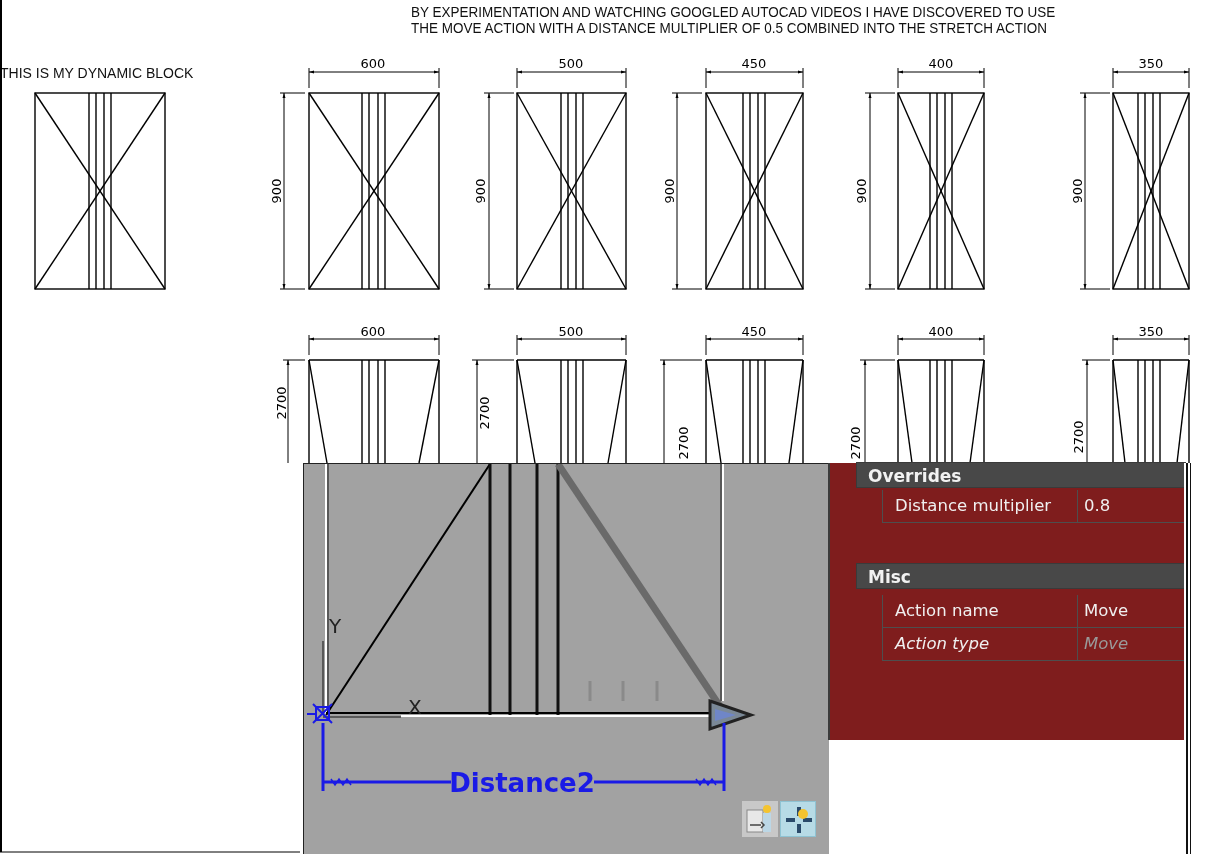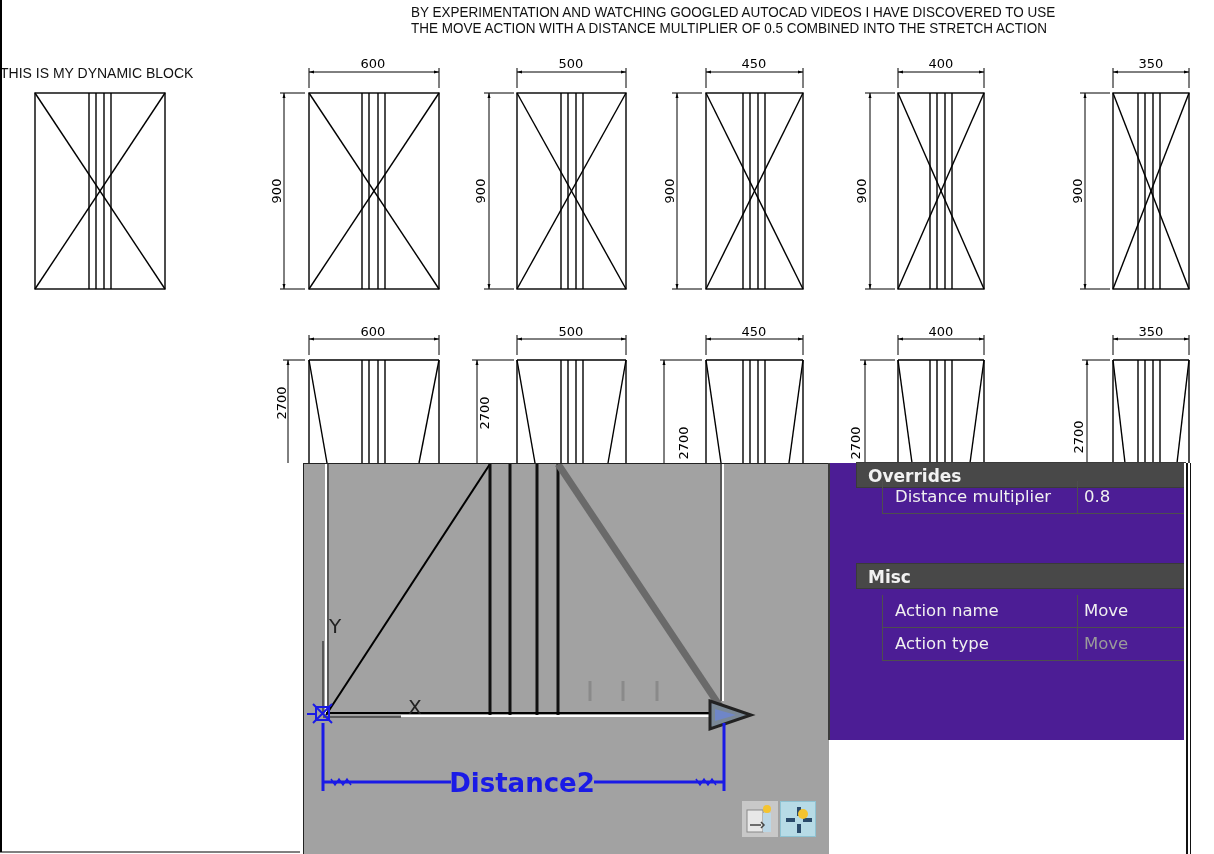--- a/index.html
+++ b/index.html
@@ -5,21 +5,21 @@
   html, body { margin:0; padding:0; }
   body { width:1214px; height:854px; position:relative; overflow:hidden; background:#ffffff; font-family:"Liberation Sans", sans-serif; }
   .caption { position:absolute; font-family:"Liberation Sans", sans-serif; color:#111; }
   #cap-left { left:0; top:25px; font-size:14px; letter-spacing:0;margin-top:40px; }
   #cap-right { left:411px; top:4px; font-size:14.5px; line-height:16px; transform:scaleX(0.93); transform-origin:left top; }
   svg text { font-family:"DejaVu Sans", sans-serif; }
   #drawing { position:absolute; left:0; top:0; }
   
   #viewport { position:absolute; left:303px; top:463px; width:525px; height:391px; background:#a2a2a2; border-left:1px solid #222; border-top:1px solid #222; }
   
-  #props { position:absolute; left:828px; top:463px; width:356px; height:277px; background:#4c1d95; border-left:2px solid #3b3b3b; }
+  #props { position:absolute; left:828px; top:463px; width:356px; height:277px; background:#7f1d1d; border-left:2px solid #3b3b3b; }
   .section { position:absolute; left:26px; width:330px; height:26px; background:#484848; border:1px solid #3a3a3a; border-right:none; color:#f2f2f2; font-weight:bold; font-size:17px; line-height:26px; padding-left:11px; box-sizing:border-box; font-family:"DejaVu Sans", sans-serif; }
   .row { position:absolute; left:52px; width:304px; height:33px; border-bottom:1px solid #4e4e4e; border-left:1px solid #4e4e4e; box-sizing:border-box; color:#f0f0f0; font-size:16.5px; font-family:"DejaVu Sans", sans-serif; }
   .row .k { position:absolute; left:12px; top:6px; }
   .row .sep { position:absolute; left:194px; top:0; bottom:0; width:1px; background:#4e4e4e; }
   .row .v { position:absolute; left:201px; top:6px; }
   .row .v.disabled { color:#9a9a9a; }
   .tool-btn { position:absolute; width:36px; height:36px; box-sizing:border-box; }
   #btn-1 { left:742px; top:801px; background:#c8c8c8; }
   #btn-2 { left:780px; top:801px; background:#b7dbe6; border:1px solid #8fc3d3; }
   #right-edge { position:absolute; left:1184px; top:463px; width:30px; height:391px; background:#ffffff; }
@@ -323,34 +323,34 @@
       <rect x="22" y="16" width="9" height="4"></rect>
     </g>
     <circle cx="22" cy="12" r="5" fill="#f4c430"></circle>
   </svg>
 </div>
 
 <div id="props">
   <div class="section" style="top:-1px;">
     <span>Overrides</span>
   </div>
-  <div class="row" style="top:18px;">
+  <div class="row" style="top:27px;">
     <span class="k">Distance multiplier</span>
     <span class="sep"></span>
     <span class="v">0.8</span>
   </div>
   <div class="section" style="top:100px;">
     <span>Misc</span>
   </div>
   <div class="row" style="top:132px;">
     <span class="k">Action name</span>
     <span class="sep"></span>
     <span class="v">Move</span>
   </div>
-  <div class="row" style="top:165px;">
+  <div class="row" style="top:165px;font-style:italic;">
     <span class="k">Action type</span>
     <span class="sep"></span>
     <span class="v disabled">Move</span>
   </div>
 </div>
 
 <div id="right-edge">
   <div style="position:absolute;left:2px;top:0;width:2px;height:391px;background:#111;"></div>
   <div style="position:absolute;left:6px;top:0;width:1px;height:391px;background:#111;"></div>
 </div>

